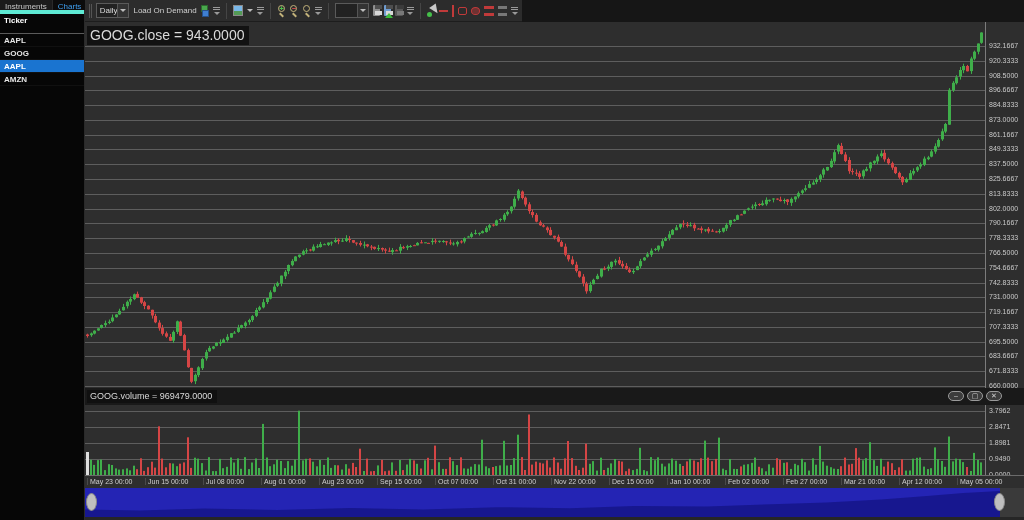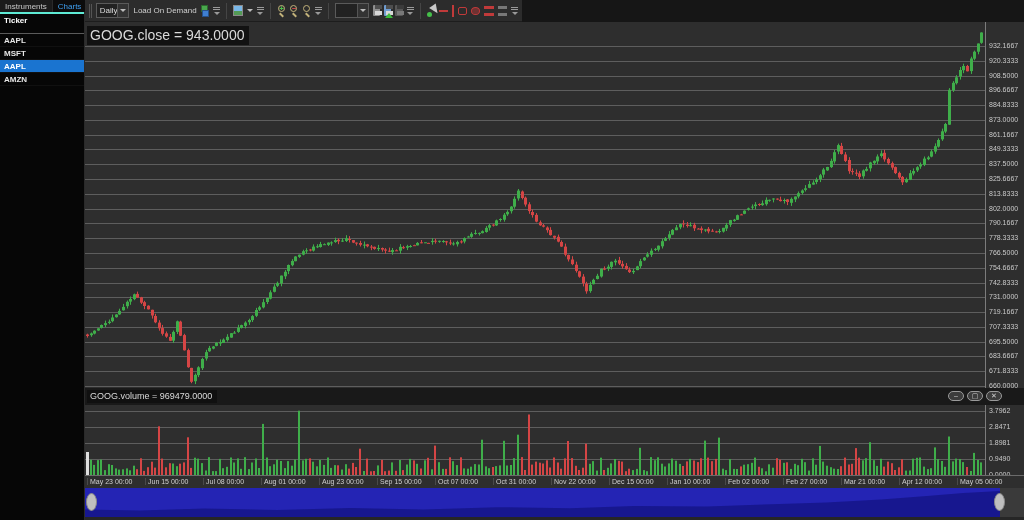--- a/index.html
+++ b/index.html
@@ -3,21 +3,21 @@
 <meta charset="utf-8">
 <style>
   *{box-sizing:border-box;margin:0;padding:0}
   html,body{background:#101010}
   #app{position:relative;width:1024px;height:520px;overflow:hidden;background:#1c1c1c;
        font-family:"Liberation Sans","DejaVu Sans",sans-serif;color:#ccc;-webkit-font-smoothing:antialiased}
   .abs{position:absolute}
 
   
   .sidebar{left:0;top:0;width:85px;height:520px;background:#060606;border-right:1px solid #2a2a2a}
-  .tabbar{display:flex;height:14px;background:#141414;border-bottom:2px solid #5eead4}
+  .tabbar{display:flex;height:14px;background:#141414;border-bottom:4px solid #5eead4}
   .tab{font-size:8px;line-height:14px;padding:0 5px;color:#c7c7c7;background:#1b1b1b;border-right:1px solid #2a2a2a;white-space:nowrap;cursor:default}
   .tab.active{background:#0c0c0c;color:#3f9ff0}
   .tab .x{color:#9a9a9a;margin-left:4px;font-size:8px}
   .list-header{font-size:8px;font-weight:bold;color:#fff;padding:2px 4px 17px 4px;border-bottom:1px solid #5a5a5a;height:13px}
   .ticker-row{font-size:8px;font-weight:bold;color:#e6e6e6;height:13px;line-height:13px;padding-left:4px;border-bottom:1px solid #101010}
   .ticker-row.selected{background:#1a74d0;color:#fff}
 
   
   .toolbar{left:85px;top:0;width:939px;height:22px;background:#161616}
   .tstrip{position:absolute;left:0;top:0;width:437px;height:22px;background:#2c2c2c;display:flex;align-items:center;padding:0 4px;gap:4px;border-bottom:1px solid #1d1d1d}
@@ -89,21 +89,21 @@
   <div class="abs sidebar">
     <div class="tabbar">
       <div class="tab">Instruments</div>
       <div class="tab active">
         <span>Charts</span><span class="x">✕</span>
       </div>
     </div>
     <div class="list-header">Ticker</div>
     <div id="ticker-list">
       <div class="ticker-row">AAPL</div>
-      <div class="ticker-row">MSFT</div>
+      <div class="ticker-row">GOOG</div>
       <div class="ticker-row selected">AAPL</div>
       <div class="ticker-row">AMZN</div>
     </div>
   </div>
 
   <div class="abs toolbar">
     <div class="tstrip">
       <div class="grip"></div>
       <div class="combo" style="width:36px">
         <span>Daily</span>

